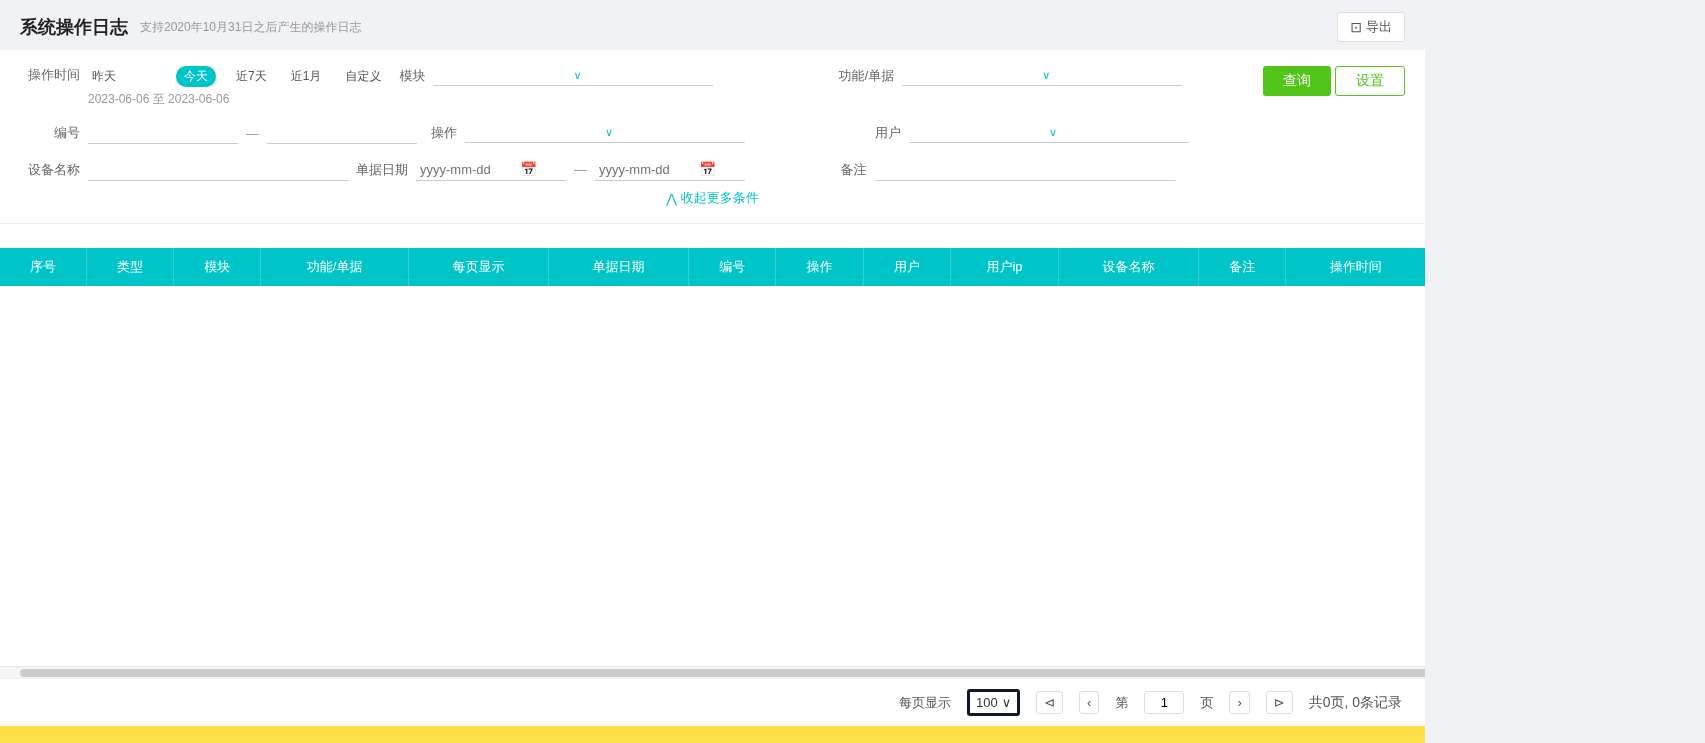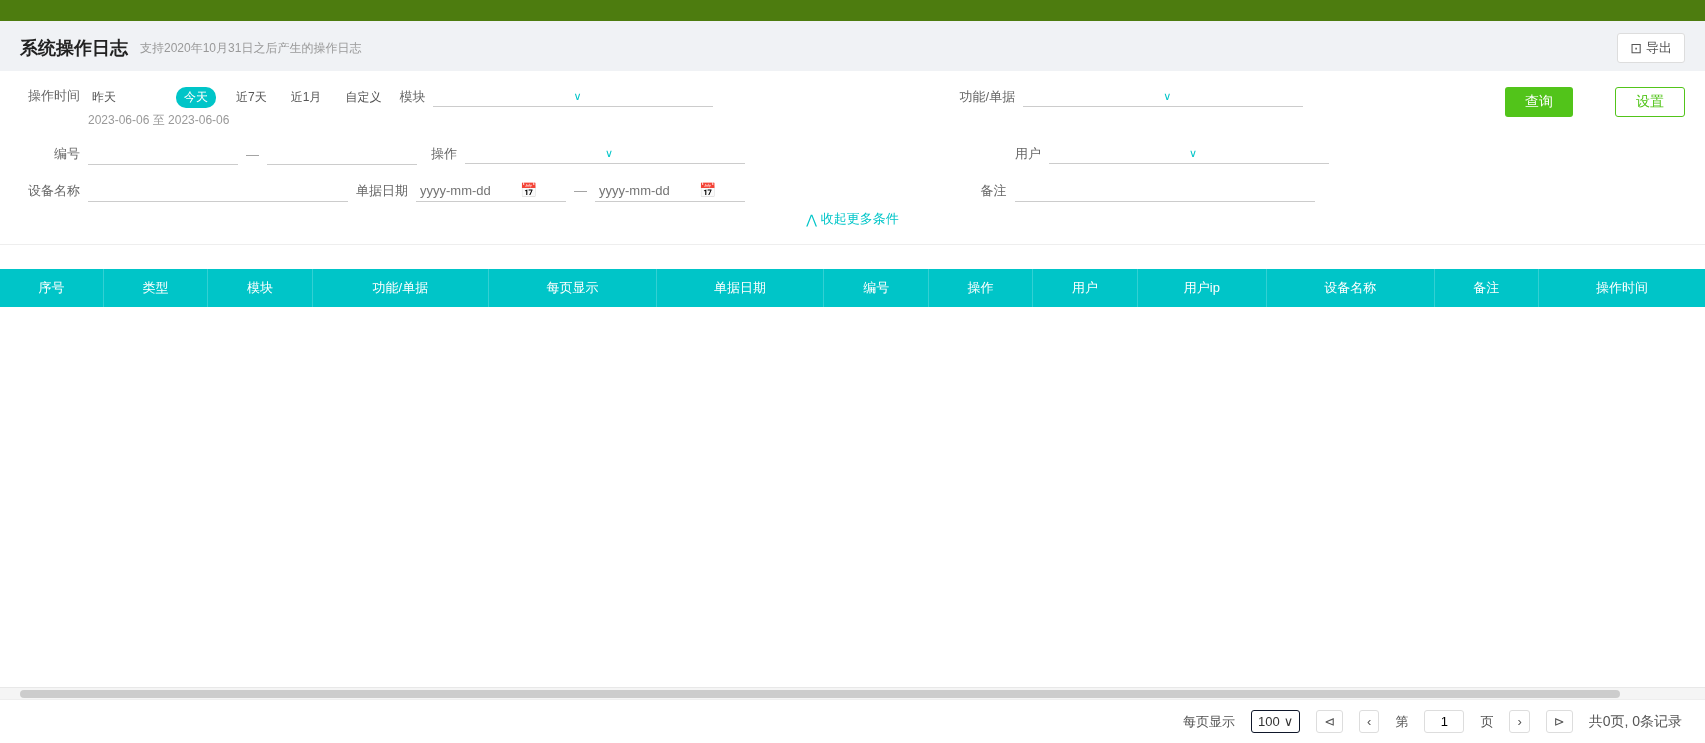--- a/index.html
+++ b/index.html
@@ -1,18 +1,18 @@
 <!DOCTYPE html>
 <html><head>
   <meta charset="utf-8">
   <style>
     * { box-sizing: border-box; margin: 0; padding: 0; }
     body { font-family: "Microsoft YaHei", "PingFang SC", Arial, sans-serif; font-size: 13px; background: #f0f2f5; color: #333; }
 
-    .page-wrapper { width: 1705px; min-height: 743px; background: #4d7c0f; display: flex; flex-direction: column; justify-content: flex-end; }
+    .page-wrapper { width: 1425px; min-height: 743px; background: #fde047; display: flex; flex-direction: column; }
 
     
     .page-header { display: flex; align-items: center; justify-content: space-between; padding: 12px 20px 8px 20px; background: #f0f2f5; }
     .page-title { font-size: 18px; font-weight: bold; color: #222; }
     .page-subtitle { font-size: 12px; color: #999; margin-left: 12px; }
     .export-btn { display: flex; align-items: center; gap: 4px; background: white; border: 1px solid #ddd; border-radius: 3px; padding: 5px 12px; cursor: pointer; color: #555; font-size: 13px; }
     .export-icon { font-size: 14px; }
 
     
     .filter-area { background: white; margin: 0 0 0 0; padding: 16px 20px; border-bottom: 1px solid #eee; }
@@ -29,21 +29,21 @@
     .filter-select .arrow { color: #00c5c8; font-size: 11px; }
 
     .filter-input { border: none; border-bottom: 1px solid #ccc; padding: 3px 4px; min-width: 150px; font-size: 13px; outline: none; color: #333; background: transparent; }
     .filter-input::placeholder { color: #bbb; }
 
     .filter-dash { margin: 0 8px; color: #999; }
 
     
     .action-btns { display: flex; flex-direction: row; gap: 4px; margin-left: auto; }
     .btn-query { background: #52c41a; color: white; border: none; border-radius: 3px; padding: 6px 20px; cursor: pointer; font-size: 14px; }
-    .btn-settings { background: white; color: #52c41a; border: 1px solid #52c41a; border-radius: 3px; padding: 4px 20px; cursor: pointer; font-size: 14px; margin-left: 38px; }
+    .btn-settings { background: white; color: #52c41a; border: 1px solid #52c41a; border-radius: 3px; padding: 4px 20px; cursor: pointer; font-size: 14px; }
 
     
     .date-input-wrap { display: flex; align-items: center; border-bottom: 1px solid #ccc; padding: 3px 4px; min-width: 150px; }
     .date-input-wrap input { border: none; outline: none; font-size: 13px; color: #bbb; background: transparent; width: 100px; }
     .date-icon { color: #00c5c8; font-size: 14px; cursor: pointer; }
 
     
     .collapse-row { display: flex; justify-content: center; margin-top: 6px; }
     .collapse-btn { display: flex; align-items: center; gap: 4px; color: #00c5c8; font-size: 13px; cursor: pointer; border: none; background: none; }
 
@@ -57,21 +57,21 @@
 
     .empty-area { height: 380px; display: flex; align-items: center; justify-content: center; color: #bbb; }
 
     
     .scroll-bar-wrap { height: 12px; background: #f5f5f5; border-top: 1px solid #e8e8e8; position: relative; overflow: hidden; }
     .scroll-bar-thumb { height: 8px; background: #ccc; border-radius: 4px; margin: 2px 0; width: 1600px; margin-left: 20px; }
 
     
     .pagination { display: flex; align-items: center; justify-content: flex-end; padding: 10px 23px; background: white; border-top: 1px solid #eee; gap: 16px; }
     .per-page-label { font-size: 13px; color: #555; }
-    .per-page-select { border: 1px solid #0f172a; border-radius: 3px; padding: 3px 6px; font-size: 13px; display: flex; align-items: center; gap: 4px; cursor: pointer; }
+    .per-page-select { border: 3px solid #0f172a; border-radius: 3px; padding: 3px 6px; font-size: 13px; display: flex; align-items: center; gap: 4px; cursor: pointer; }
     .page-nav-btn { border: 1px solid #ddd; background: white; border-radius: 3px; padding: 3px 7px; cursor: pointer; font-size: 13px; color: #555; }
     .page-nav-btn:disabled { color: #ccc; cursor: default; }
     .page-input { border: 1px solid #ddd; border-radius: 3px; padding: 3px 6px; font-size: 13px; width: 40px; text-align: center; }
     .page-label { font-size: 13px; color: #555; }
     .total-label { font-size: 14px; color: #555; }
 
     .top-section { background: white; }
   </style>
 </head>
 <body>

